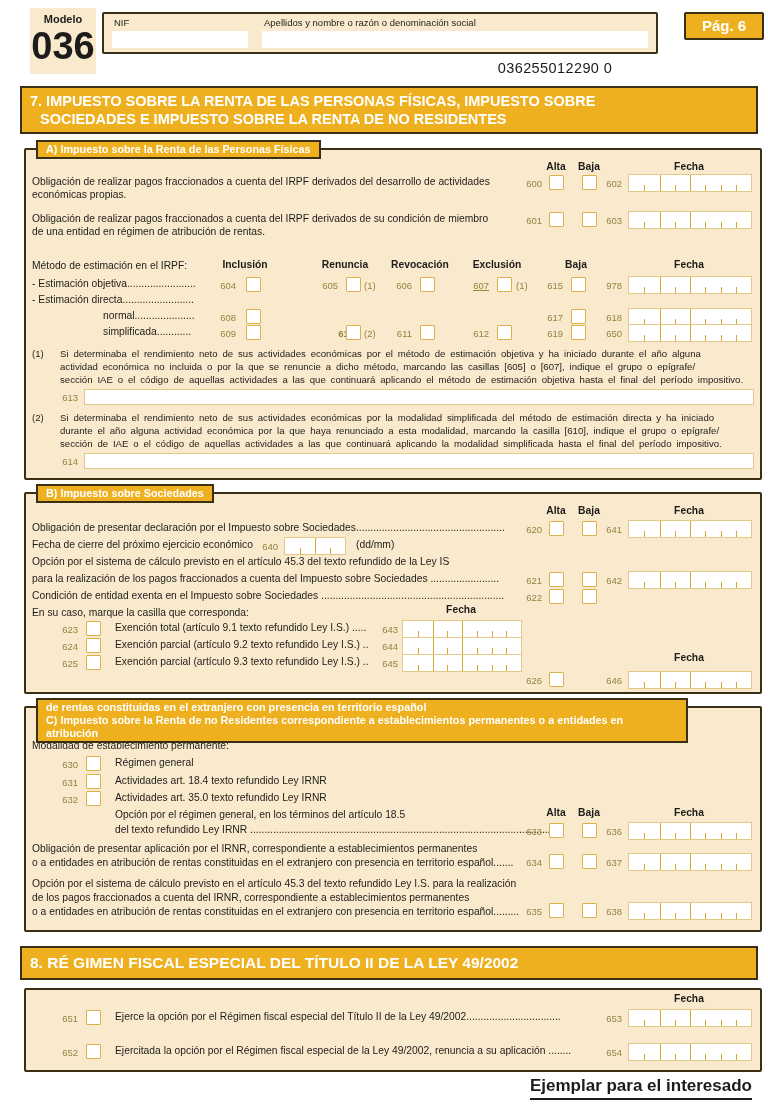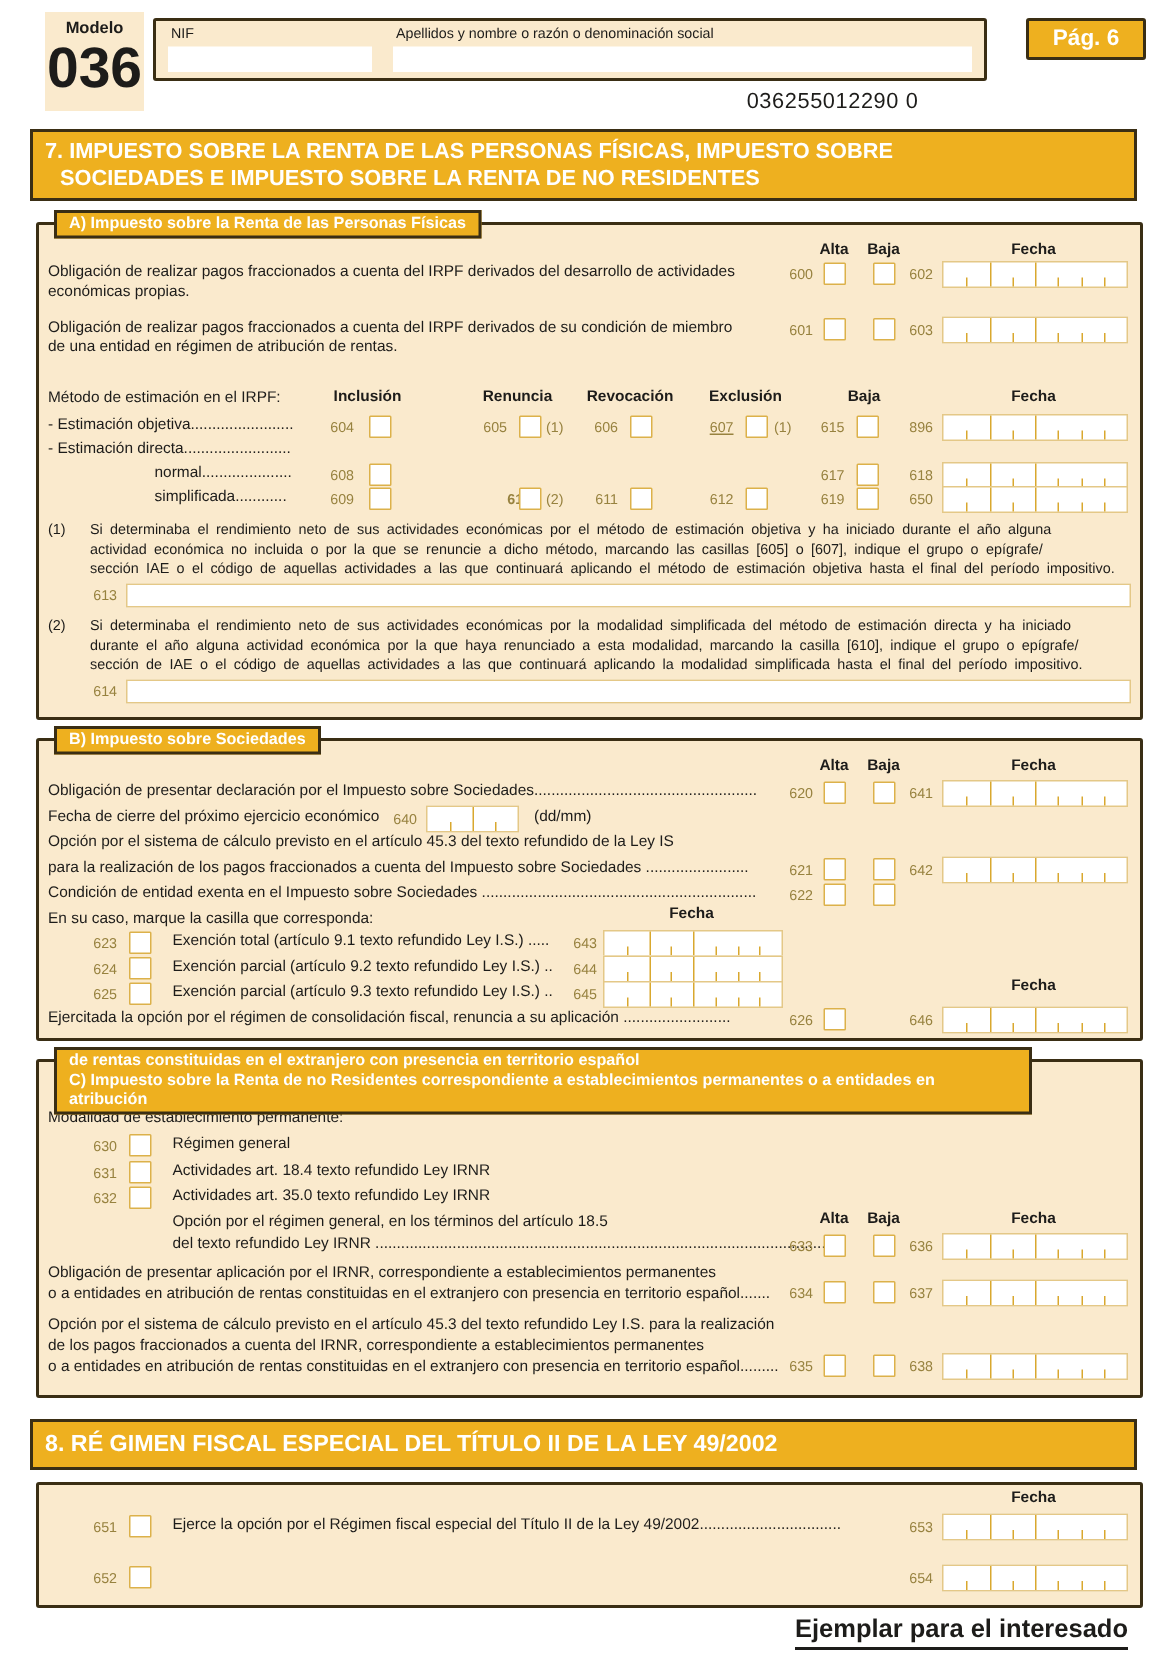--- a/index.html
+++ b/index.html
@@ -109,21 +109,21 @@
   <div class="code" style="left:312px;top:280px;width:26px;z-index:2;">605</div>
   <div class="cb" style="left:346px;top:277px;z-index:2;"></div>
   <div class="codel" style="left:364px;top:280px;z-index:2;">(1)</div>
   <div class="code" style="left:386px;top:280px;width:26px;z-index:2;">606</div>
   <div class="cb" style="left:420px;top:277px;z-index:2;"></div>
   <div class="code" style="left:463px;top:280px;width:26px;z-index:2;text-decoration:underline;">607</div>
   <div class="cb" style="left:497px;top:277px;z-index:2;"></div>
   <div class="codel" style="left:516px;top:280px;z-index:2;">(1)</div>
   <div class="code" style="left:537px;top:280px;width:26px;z-index:2;">615</div>
   <div class="cb" style="left:571px;top:277px;z-index:2;"></div>
-  <div class="code" style="left:592px;top:280px;width:30px;z-index:2;">896</div>
+  <div class="code" style="left:592px;top:280px;width:30px;z-index:2;">978</div>
   <div class="db" style="left:628px;top:276px;z-index:2;">
       <i style="left: 12.5%;"></i>
       <i class="tall" style="left: 25%;"></i>
       <i style="left: 37.5%;"></i>
       <i class="tall" style="left: 50%;"></i>
       <i style="left: 62.5%;"></i>
       <i style="left: 75%;"></i>
       <i style="left: 87.5%;"></i>
     </div>
 
@@ -273,21 +273,20 @@
       <i style="left: 12.5%;"></i>
       <i class="tall" style="left: 25%;"></i>
       <i style="left: 37.5%;"></i>
       <i class="tall" style="left: 50%;"></i>
       <i style="left: 62.5%;"></i>
       <i style="left: 75%;"></i>
       <i style="left: 87.5%;"></i>
     </div>
   <div class="t b" style="left:628px;top:652px;width:122px;text-align:center;z-index:2;">Fecha</div>
 
-  <div class="t" style="left:32px;top:673px;z-index:2;">Ejercitada la opción por el régimen de consolidación fiscal, renuncia a su aplicación .........................</div>
   <div class="code" style="left:512px;top:675px;width:30px;z-index:2;">626</div>
   <div class="cb" style="left:549px;top:672px;z-index:2;"></div>
   <div class="code" style="left:592px;top:675px;width:30px;z-index:2;">646</div>
   <div class="db" style="left:628px;top:671px;z-index:2;">
       <i style="left: 12.5%;"></i>
       <i class="tall" style="left: 25%;"></i>
       <i style="left: 37.5%;"></i>
       <i class="tall" style="left: 50%;"></i>
       <i style="left: 62.5%;"></i>
       <i style="left: 75%;"></i>
@@ -383,20 +382,21 @@
       <i class="tall" style="left: 25%;"></i>
       <i style="left: 37.5%;"></i>
       <i class="tall" style="left: 50%;"></i>
       <i style="left: 62.5%;"></i>
       <i style="left: 75%;"></i>
       <i style="left: 87.5%;"></i>
     </div>
 
   <div class="code" style="left:52px;top:1047px;width:26px;z-index:2;">652</div>
   <div class="cb" style="left:86px;top:1044px;z-index:2;"></div>
+  <div class="t" style="left:115px;top:1045px;z-index:2;">Ejercitada la opción por el Régimen fiscal especial de la Ley 49/2002, renuncia a su aplicación ........</div>
   <div class="code" style="left:592px;top:1047px;width:30px;z-index:2;">654</div>
   <div class="db" style="left:628px;top:1043px;z-index:2;">
       <i style="left: 12.5%;"></i>
       <i class="tall" style="left: 25%;"></i>
       <i style="left: 37.5%;"></i>
       <i class="tall" style="left: 50%;"></i>
       <i style="left: 62.5%;"></i>
       <i style="left: 75%;"></i>
       <i style="left: 87.5%;"></i>
     </div>

